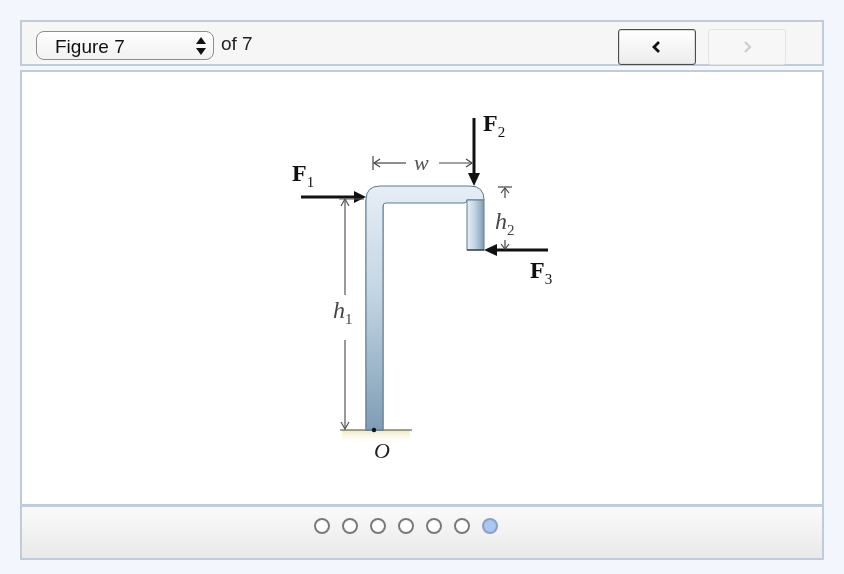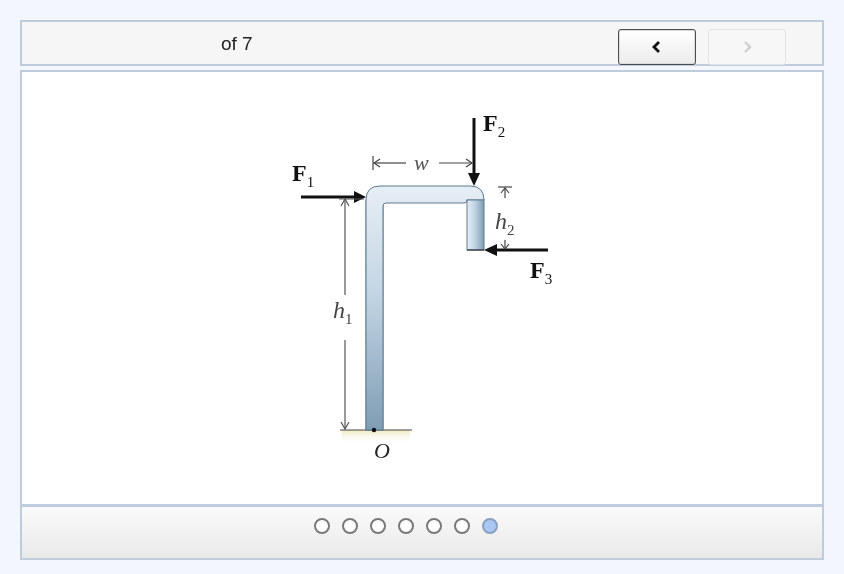--- a/index.html
+++ b/index.html
@@ -17,20 +17,27 @@
   .footer { position:absolute; left:20px; top:504px; width:804px; height:56px; box-sizing:border-box; border:2px solid #bfccdb; border-top:3px solid #bfccdb; background:linear-gradient(#fafafa,#e9e9e9); }
   .dots { position:absolute; left:292px; top:11px; display:flex; gap:12px; }
   .dot { width:16px; height:16px; box-sizing:border-box; border-radius:50%; border:2px solid #7a7a7a; background:#fff; }
   .dot.active { border-color:#8aa0c0; background:#a9c7f2; }
   .diagram { position:absolute; left:0; top:0; }
 </style>
 </head>
 <body>
 
 <div class="toolbar">
+  <div class="select">
+    <span class="select-label">Figure 7</span>
+    <svg class="select-arrows" viewBox="0 0 12 22">
+      <polygon points="6,2 11,9 1,9" fill="#111"></polygon>
+      <polygon points="1,13 11,13 6,20" fill="#111"></polygon>
+    </svg>
+  </div>
   <span class="of-text">of 7</span>
 
   <div class="nav-btn prev-btn">
     <svg width="14" height="14" viewBox="0 0 14 14">
       <polyline points="9,2 4,7 9,12" fill="none" stroke="#111" stroke-width="2.8"></polyline>
     </svg>
   </div>
   <div class="nav-btn next-btn">
     <svg width="14" height="14" viewBox="0 0 14 14">
       <polyline points="5,2 10,7 5,12" fill="none" stroke="#cfcfcf" stroke-width="2.4"></polyline>

